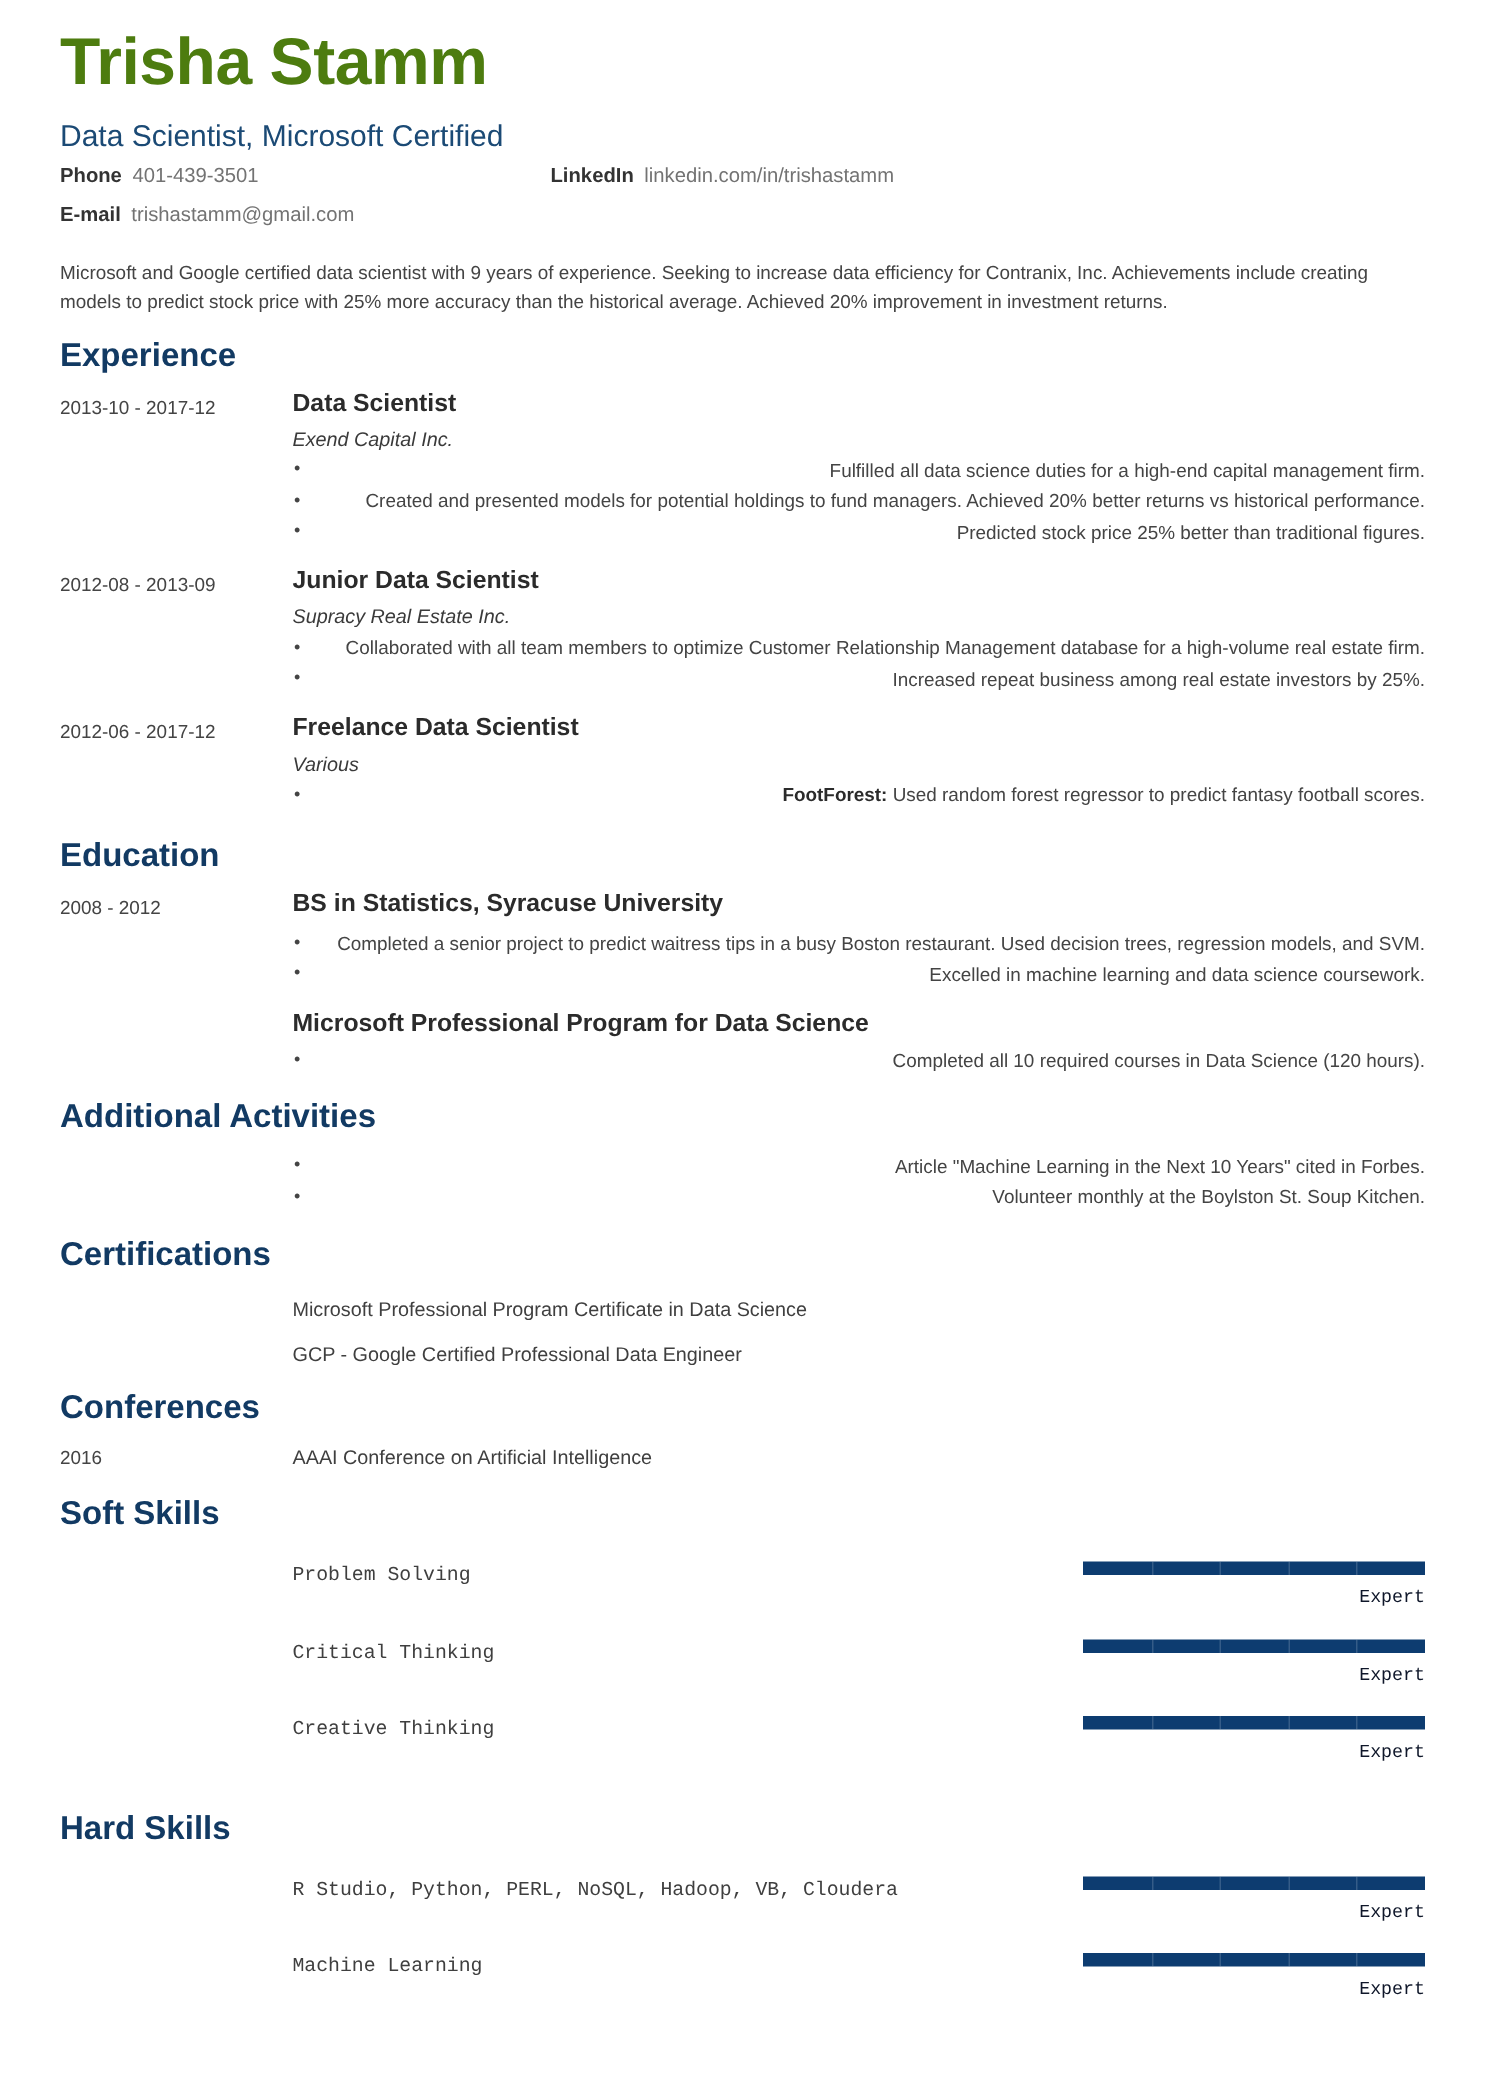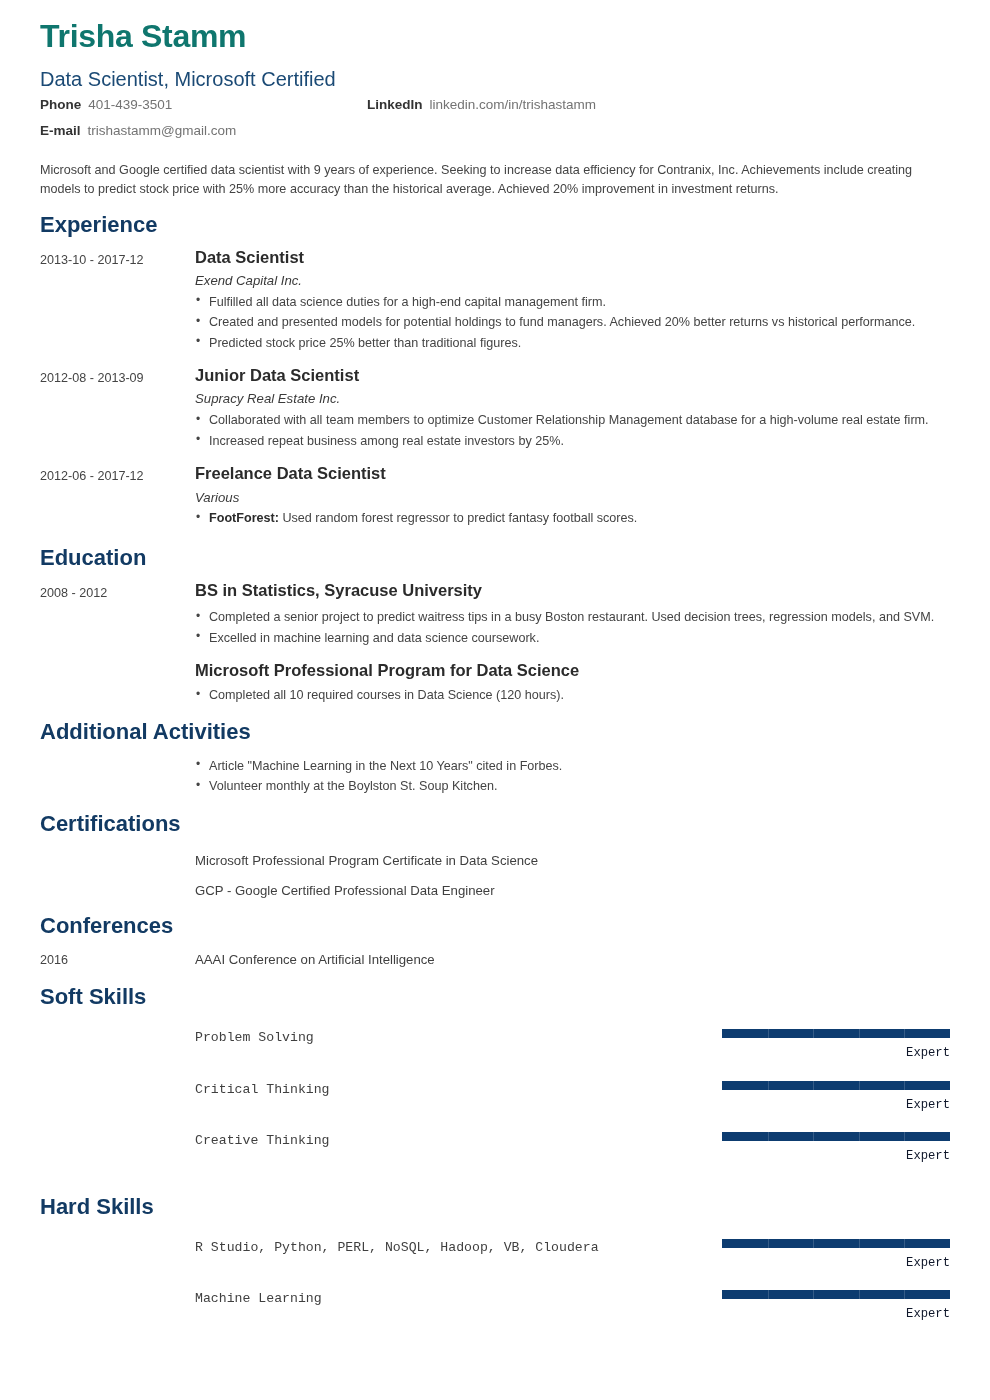--- a/index.html
+++ b/index.html
@@ -18,22 +18,22 @@
     position: relative;
     width: 990px;
     height: 1400px;
     box-sizing: border-box;
     padding: 0 40px;
     overflow: hidden;
   }
 
   
   .name {
-    color: #0f766e;
-    font-size: 32px;
+    color: #4d7c0f;
+    font-size: 44px;
     font-weight: bold;
     letter-spacing: -0.3px;
     line-height: 1.0;
     margin: 0;
     padding-top: 20px;
   }
   .job-title {
     color: #1b4a75;
     font-size: 20px;
     font-weight: normal;
@@ -122,20 +122,21 @@
     font-style: italic;
     color: #3a3a3a;
     line-height: 1.2;
     margin-top: 6px;
   }
 
   ul.bullets {
     list-style: none;
     margin: 4px 0 0 0;
     padding: 0;
+    text-align: right;
   }
   ul.bullets li {
     position: relative;
     padding-left: 14px;
     font-size: 12.6px;
     line-height: 1.46;
     color: #444444;
     margin-top: 2px;
   }
   ul.bullets li::before {

